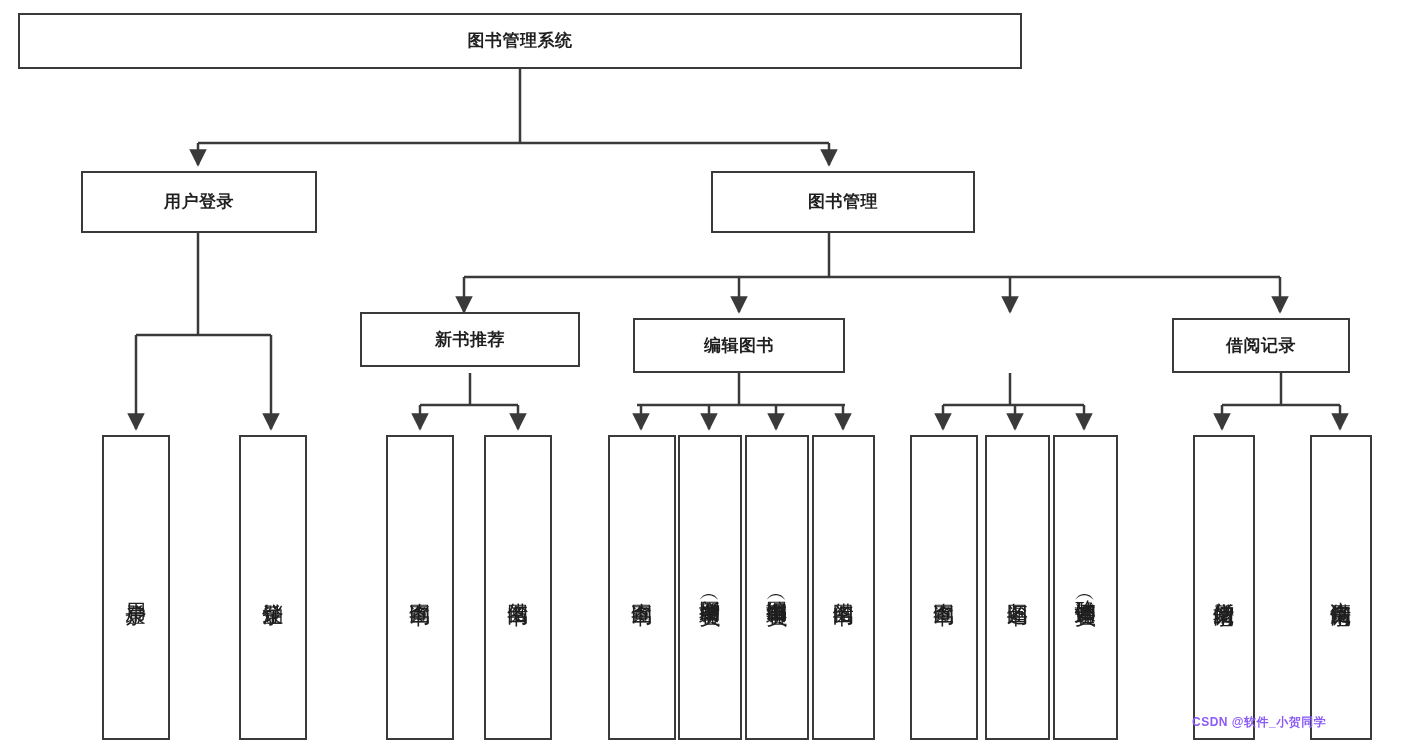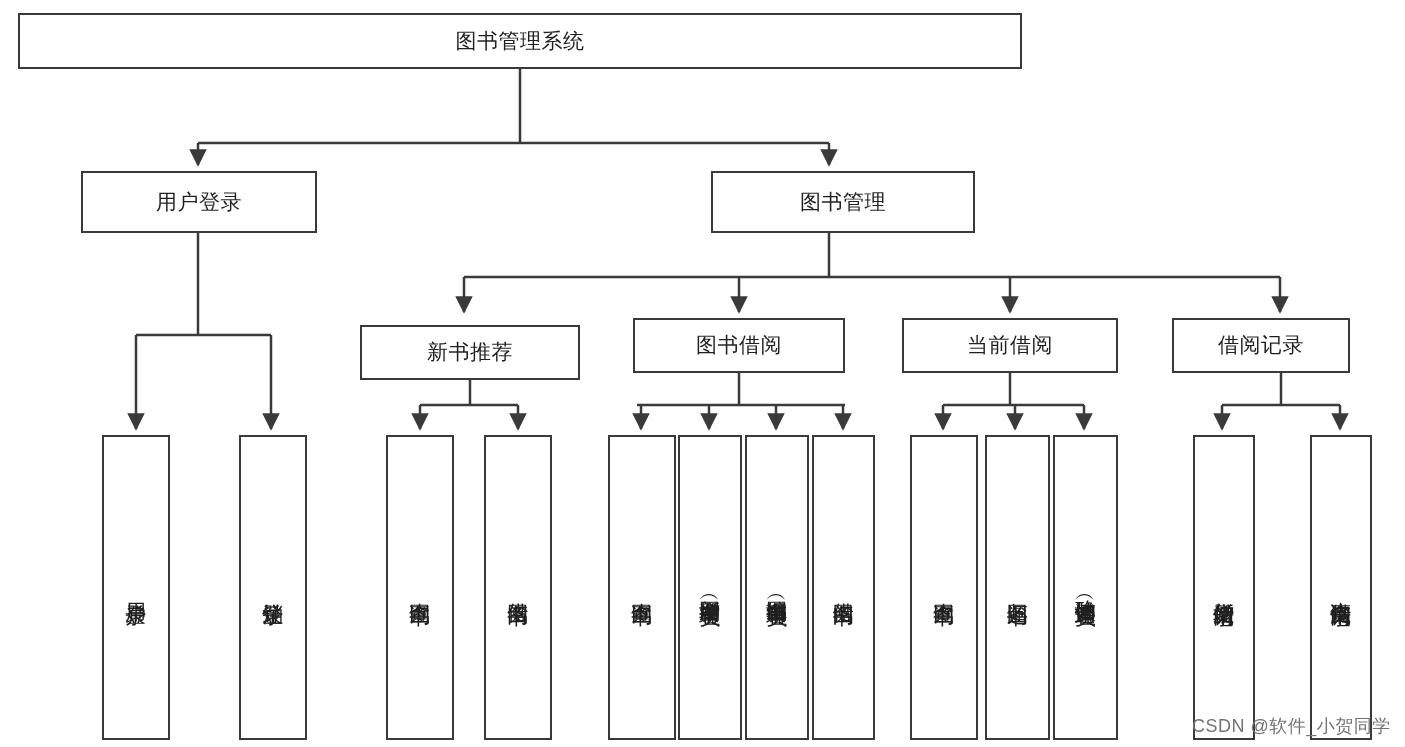--- a/index.html
+++ b/index.html
@@ -29,44 +29,46 @@
     position: absolute;
     box-sizing: border-box;
     border: 2px solid #3a3a3a;
     background: #ffffff;
     display: flex;
     align-items: center;
     justify-content: center;
     color: #1f1f1f;
   }
   .node-h .label {
-    font-size: 21px;
+    font-size: 17px;
     line-height: 1.15;
     letter-spacing: 0.5px;
     white-space: nowrap;
+    font-weight: bold;
   }
   .node-v {
     align-items: center;
     justify-content: center;
   }
   .node-v .label {
     writing-mode: vertical-rl;
     text-orientation: upright;
     font-size: 21px;
     line-height: 1.22;
     letter-spacing: 1px;
     white-space: nowrap;
     max-height: 290px;
   }
   .watermark {
     position: absolute;
-    font-size: 18px;
-    color: #737373;
+    font-size: 12px;
+    color: #8b5cf6;
     white-space: nowrap;
     letter-spacing: 0.5px;
+    font-weight: bold;
   }
 </style>
 </head>
 <body>
 
 <div id="canvas">
 
   <svg id="edges" viewBox="0 0 1405 747" xmlns="http://www.w3.org/2000/svg">
     <defs>
       <marker id="arrow" viewBox="0 0 10 10" refX="9" refY="5" markerWidth="7" markerHeight="7" orient="auto-start-reverse">
@@ -121,28 +123,25 @@
     <span class="label">图书管理系统</span>
   </div>
 
   <div class="node node-h" style="left:81px; top:171px; width:236px; height:62px;">
     <span class="label">用户登录</span>
   </div>
   <div class="node node-h" style="left:711px; top:171px; width:264px; height:62px;">
     <span class="label">图书管理</span>
   </div>
 
-  <div class="node node-h" style="left:360px; top:325px; width:220px; height:55px;">
+  <div class="node node-h" style="left:360px; top:312px; width:220px; height:55px;">
     <span class="label">新书推荐</span>
   </div>
   <div class="node node-h" style="left:633px; top:318px; width:212px; height:55px;">
-    <span class="label">图书借阅</span>
-  </div>
-  <div class="node node-h" style="left:902px; top:318px; width:216px; height:55px;">
-    <span class="label">当前借阅</span>
+    <span class="label">编辑图书</span>
   </div>
   <div class="node node-h" style="left:1172px; top:318px; width:178px; height:55px;">
     <span class="label">借阅记录</span>
   </div>
 
   <div class="node node-v" style="left:102px; top:435px; width:68px; height:305px;">
     <span class="label">用户登录</span>
   </div>
   <div class="node node-v" style="left:239px; top:435px; width:68px; height:305px;">
     <span class="label">注销登录</span>

